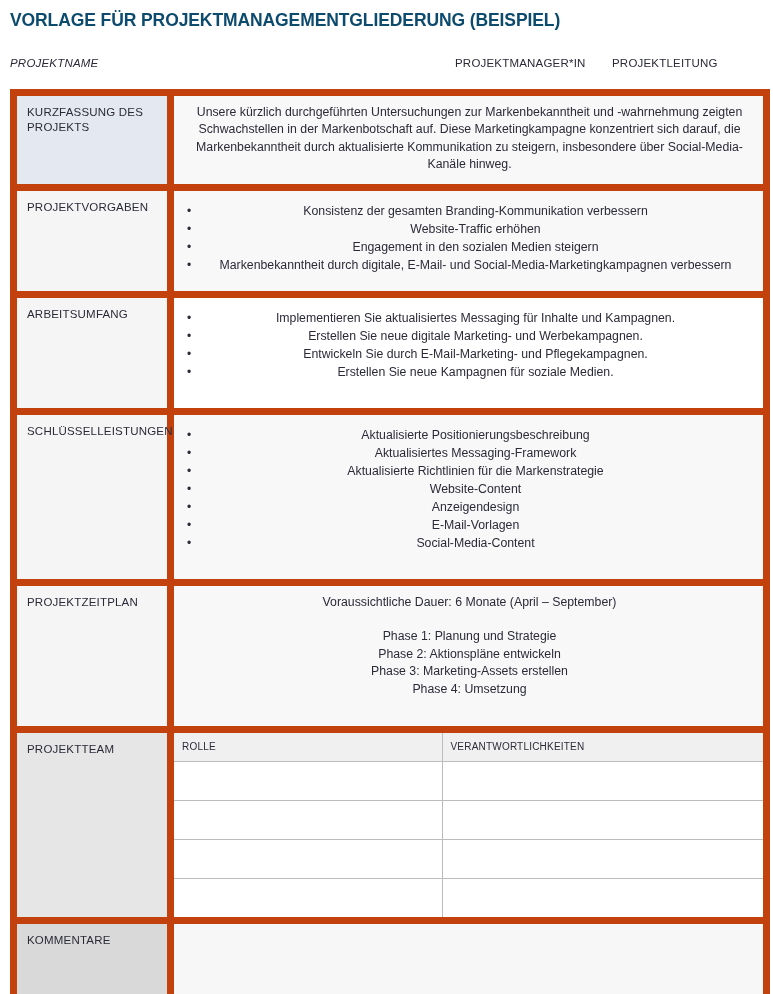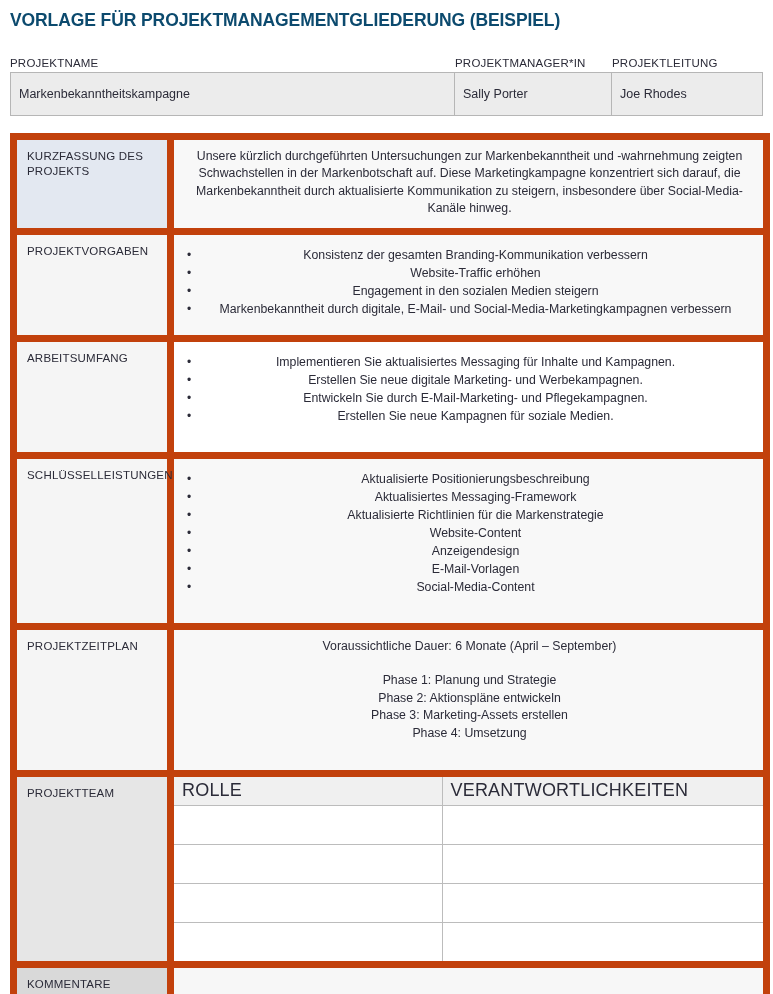--- a/index.html
+++ b/index.html
@@ -42,21 +42,21 @@
     height: 22px;
     margin-top: 16px;
   }
   .top-label {
     font-size: 11.5px;
     color: #2b2b38;
     letter-spacing: 0.2px;
     line-height: 14px;
     padding-bottom: 2px;
   }
-  .tl-name   { width: 445px; }
+  .tl-name   { width: 445px; font-style: italic; }
   .tl-pm     { width: 157px; }
   .tl-lead   { width: 151px; }
 
   .top-row {
     display: flex;
     height: 44px;
     border: 1px solid #b6b6b6;
     box-sizing: border-box;
     background: #ececec;
   }
@@ -157,21 +157,21 @@
   }
   .team-table tr td:last-child { border-right: 0; }
   .team-table tr:last-child td { border-bottom: 0; }
   .team-table th {
     border: 1px solid #bcbcbc;
     border-top: 0;
     border-left: 0;
     background: #f0f0f0;
     text-align: left;
     font-weight: normal;
-    font-size: 18px;
+    font-size: 10px;
     letter-spacing: 0.2px;
     color: #2b2b38;
     height: 28px;
     padding: 0 0 0 8px;
   }
   .team-table th:last-child { border-right: 0; }
   .col-role { width: 268px; }
 
   .comments-cell {
     background: #f7f7f7;
@@ -184,25 +184,20 @@
 <div class="page">
 
   <div class="doc-title">VORLAGE FÜR PROJEKTMANAGEMENTGLIEDERUNG (BEISPIEL)</div>
 
   <div class="top-labels">
     <div class="top-label tl-name">PROJEKTNAME</div>
     <div class="top-label tl-pm">PROJEKTMANAGER*IN</div>
     <div class="top-label tl-lead">PROJEKTLEITUNG</div>
   </div>
 
-  <div class="top-row">
-    <div class="top-cell tc-name">Markenbekanntheitskampagne</div>
-    <div class="top-cell tc-pm">Sally Porter</div>
-    <div class="top-cell tc-lead">Joe Rhodes</div>
-  </div>
 
   <table class="main-table">
     <colgroup>
       <col style="width:157px">
       <col style="width:596px">
     </colgroup>
     <tbody>
 
       <tr>
         <td class="label-cell tint-blue">KURZFASSUNG DES PROJEKTS</td>

